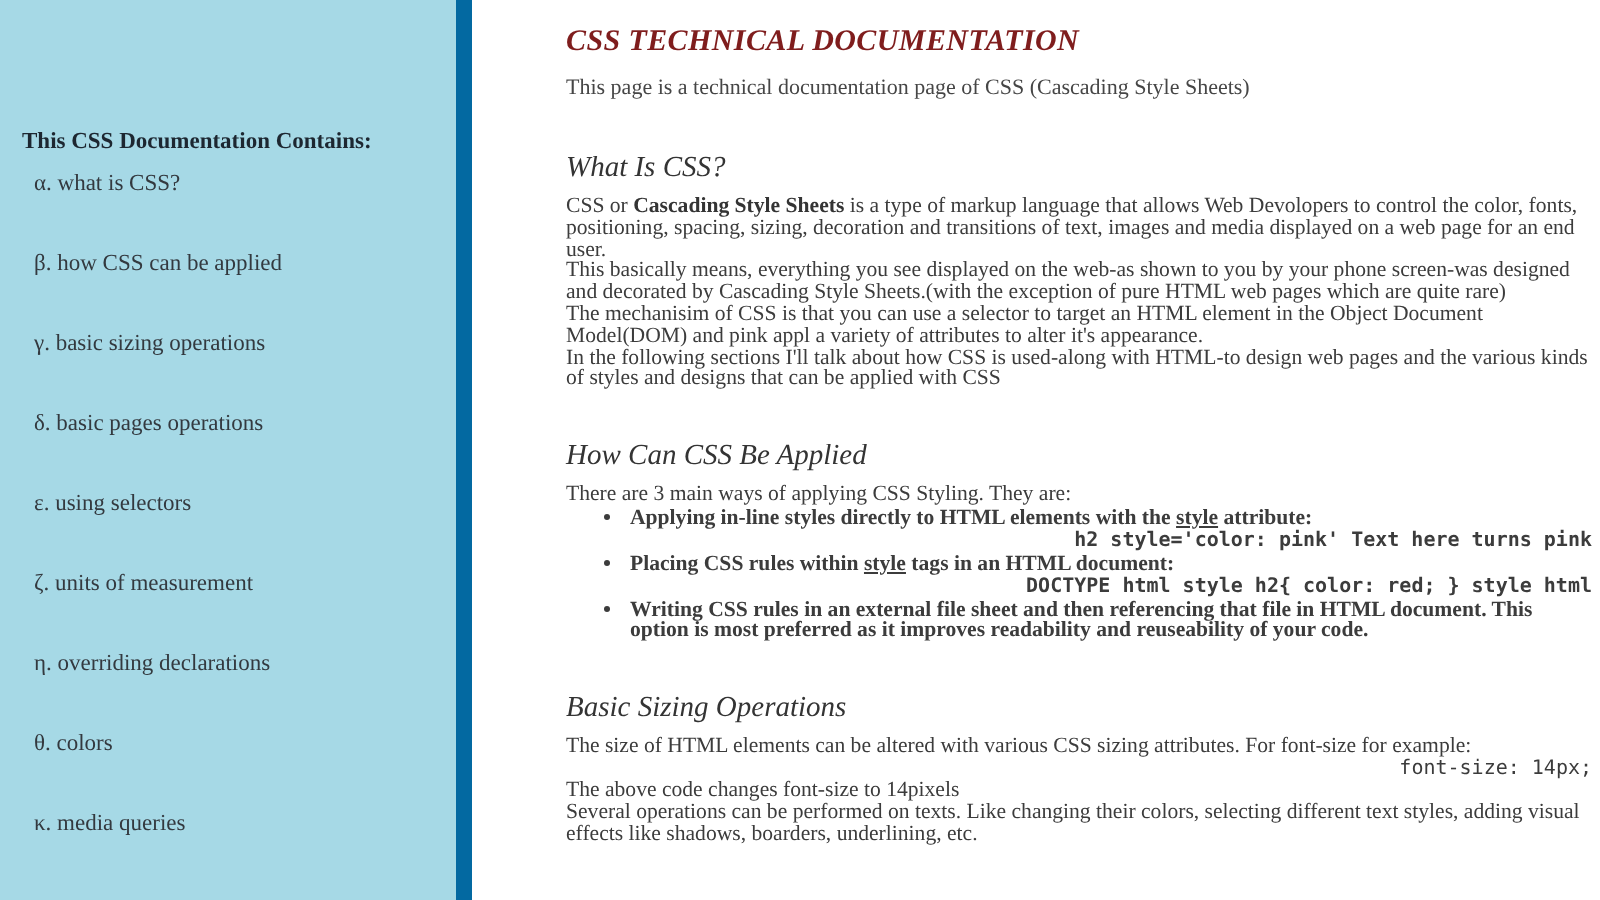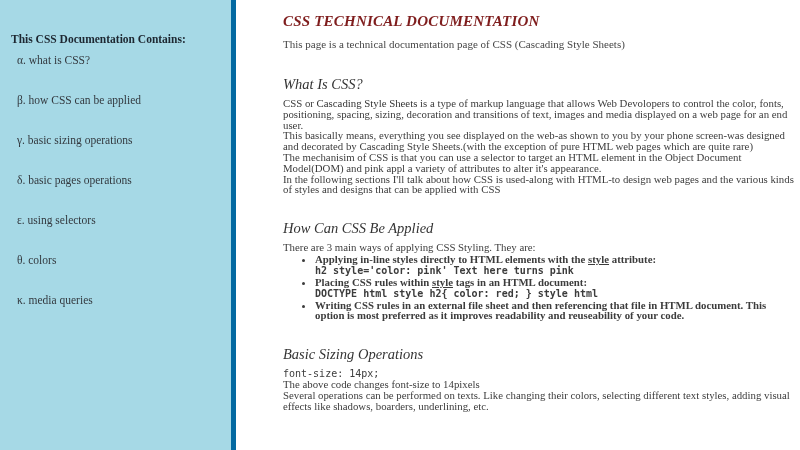--- a/index.html
+++ b/index.html
@@ -8,22 +8,22 @@
     font-family: "Liberation Serif", "DejaVu Serif", serif;
     background: #ffffff;
     color: #3c3c3c;
   }
   .app { display: flex; width: 800px; height: 450px; }
 
   
   .sidebar {
     width: 236px; min-width: 236px; height: 450px;
     background: #a6d9e6;
-    border-right: 5px solid #0369a1;
-    padding: 32px 6px 0 11px;
+    border-right: 8px solid #0369a1;
+    padding: 64px 6px 0 11px;
   }
   .sidebar-title {
     font-size: 11.5px; font-weight: bold; color: #1d2731;
     margin-bottom: 8px; line-height: 14px;
   }
   .nav-list { list-style: none; }
   .nav-item {
     font-size: 11.5px; color: #33393f; line-height: 13px;
     padding-left: 6px; margin-bottom: 27px; cursor: pointer;
   }
@@ -36,45 +36,48 @@
   }
   .page-subtitle { font-size: 11px; color: #464646; margin-top: 8px; line-height: 12px; }
 
   .section-heading {
     font-size: 14.5px; font-weight: 400; color: #343434;
     line-height: 16px; margin-top: 25px; margin-bottom: 6px; font-style: italic;
   }
   .section-heading.first { margin-top: 26px; }
 
   .body-text { font-size: 10.8px; line-height: 10.8px; color: #3c3c3c; }
-  .body-text b { font-weight: normal; color: #343434; }
+  .body-text b { font-weight: bold; color: #343434; }
   .u { text-decoration: underline; }
 
   .code {
     font-family: "DejaVu Sans Mono", "Liberation Mono", monospace;
     font-size: 10px; line-height: 11px; color: #3c3c3c; display: block;
     white-space: nowrap;
+    text-align: right;
   }
 
   .bullets { list-style: disc outside; padding-left: 32px; margin-top: 1px; font-weight: bold; }
   .bullets li { font-size: 10.8px; line-height: 10.8px; margin-bottom: 1px; }
 </style>
 </head>
 <body>
 
 <div class="app">
 
   <nav class="sidebar">
     <h2 class="sidebar-title">This CSS Documentation Contains:</h2>
     <ul class="nav-list">
       <li class="nav-item">α. what is CSS?</li>
       <li class="nav-item">β. how CSS can be applied</li>
       <li class="nav-item">γ. basic sizing operations</li>
       <li class="nav-item">δ. basic pages operations</li>
       <li class="nav-item">ε. using selectors</li>
+      <li class="nav-item">ζ. units of measurement</li>
+      <li class="nav-item">η. overriding declarations</li>
       <li class="nav-item">θ. colors</li>
       <li class="nav-item">κ. media queries</li>
     </ul>
   </nav>
 
   <main class="content">
 
     <header>
       <h1 class="page-title">CSS TECHNICAL DOCUMENTATION</h1>
       <p class="page-subtitle">This page is a technical documentation page of CSS (Cascading Style Sheets)</p>
@@ -101,21 +104,21 @@
           <span class="code">DOCTYPE html style h2{ color: red; } style html</span>
         </li>
         <li>
           <span>Writing CSS rules in an external file sheet and then referencing that file in HTML document. This option is most preferred as it improves readability and reuseability of your code.</span>
         </li>
       </ul>
     </section>
 
     <section>
       <h2 class="section-heading">Basic Sizing Operations</h2>
-      <p class="body-text">
+      <p class="body-text"><span>The size of HTML elements can be altered with various CSS sizing attributes. For font-size for example:</span>
       <span class="code">font-size: 14px;</span>
       <span>The above code changes font-size to 14pixels</span></p>
     </section>
 
     <section>
       <p class="body-text">Several operations can be performed on texts. Like changing their colors, selecting different text styles, adding visual effects like shadows, boarders, underlining, etc.</p>
     </section>
 
   </main>
 </div>

